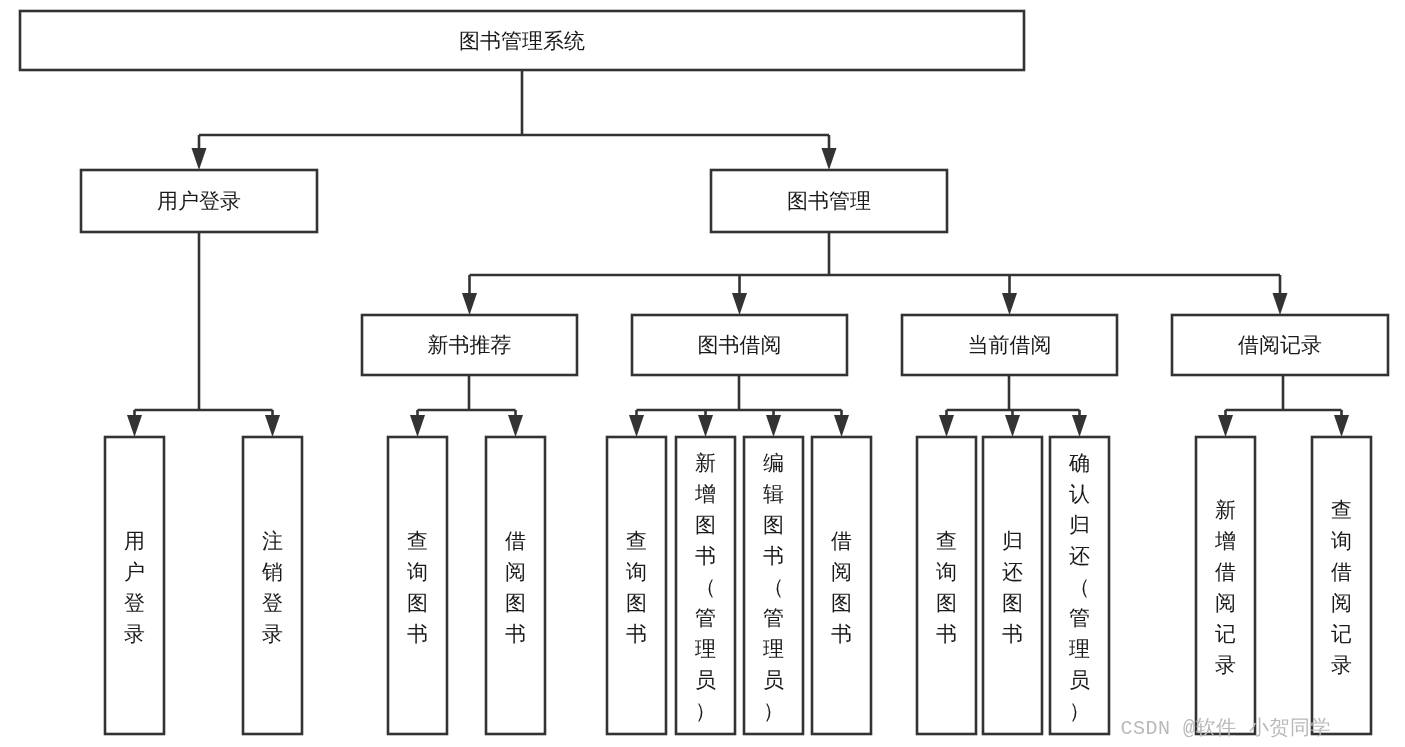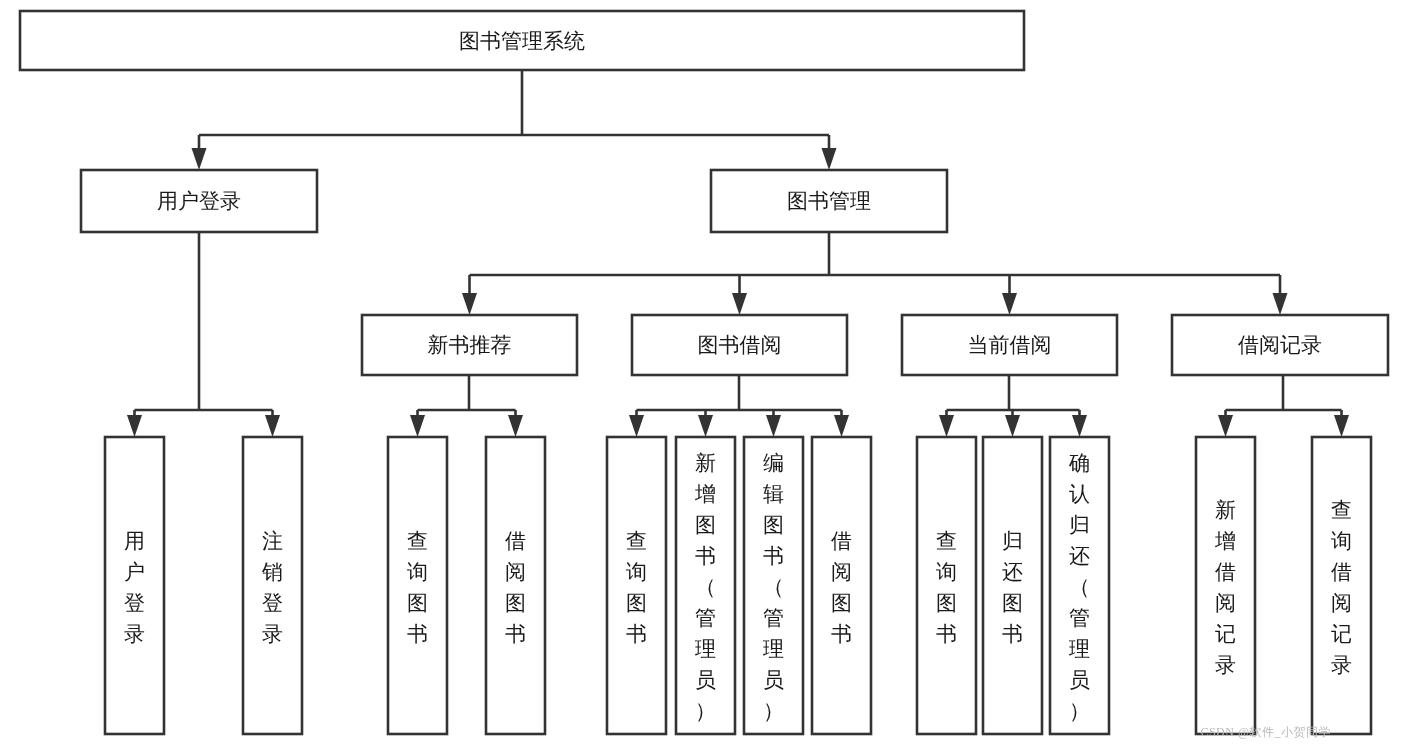--- a/index.html
+++ b/index.html
@@ -51,22 +51,22 @@
     fill: none;
   }
   .arrow-head {
     fill: #333333;
     stroke: none;
   }
   .watermark {
     position: absolute;
     right: 12px;
     bottom: 6px;
-    font-family: Liberation Serif, serif;
-    font-size: 12px;
+    font-family: Liberation Mono, monospace;
+    font-size: 20px;
     color: #b9b9b9;
     white-space: nowrap;
     letter-spacing: 0.5px;
   }
 </style>
 </head>
 <body>
 
 <div id="diagram-root">
   <svg class="diagram-canvas" id="diagram-svg" viewBox="0 0 1405 747" xmlns="http://www.w3.org/2000/svg">

